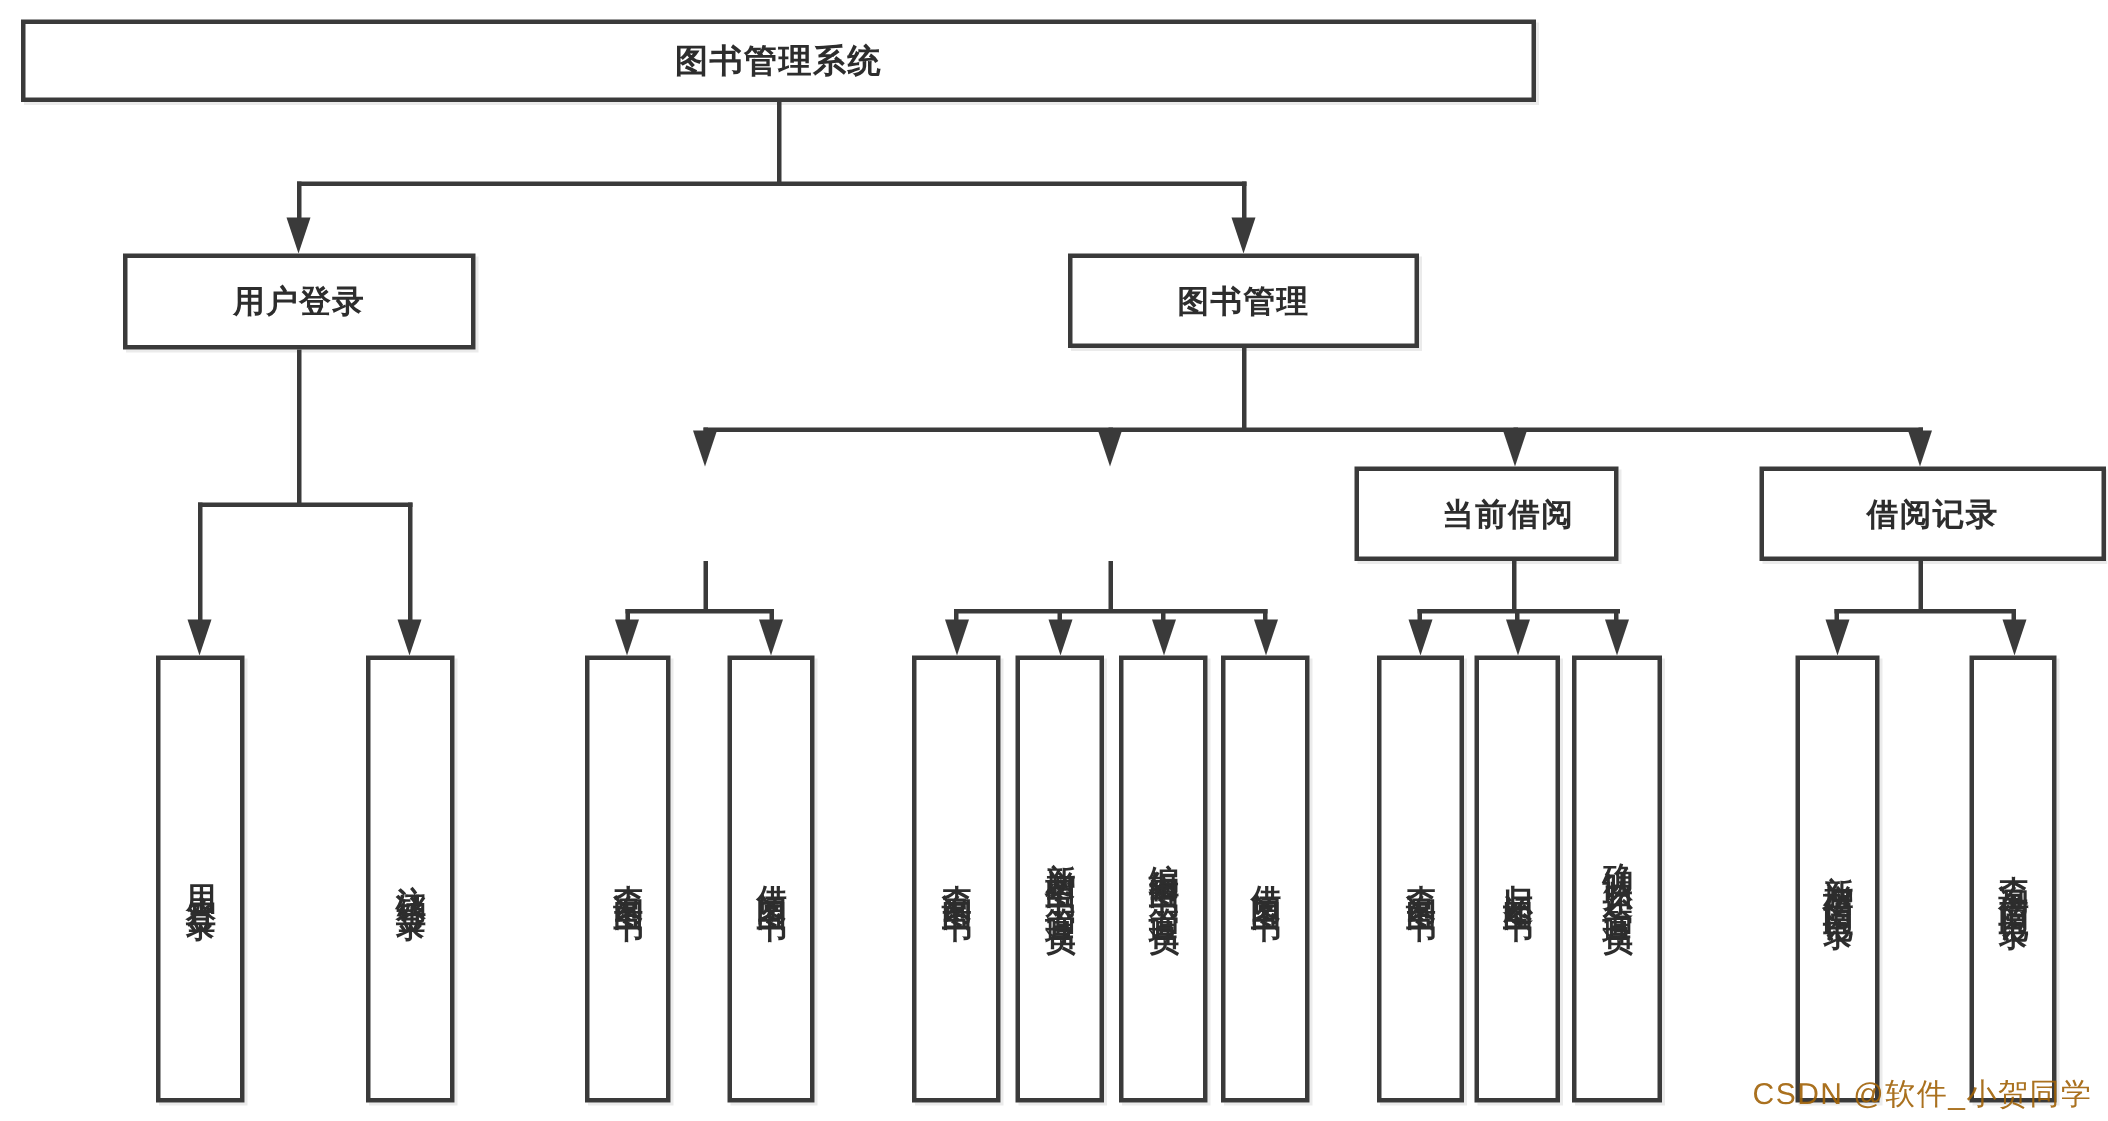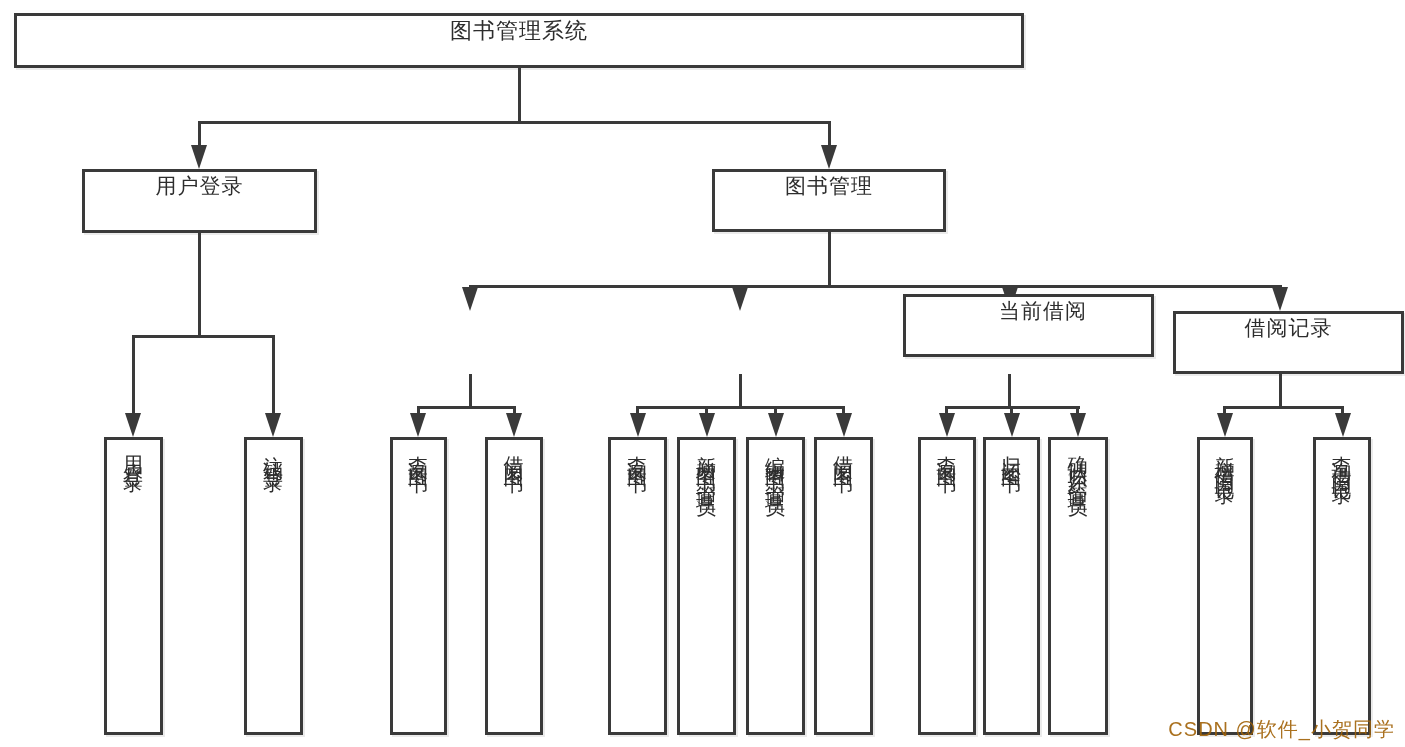--- a/index.html
+++ b/index.html
@@ -2,22 +2,22 @@
 <html><head>
 <meta charset="utf-8">
 <style>
   html,body{margin:0;padding:0;background:#ffffff;}
   #canvas{
     position:relative;width:1405px;height:747px;background:#ffffff;overflow:hidden;
     font-family:"Liberation Sans","DejaVu Sans",sans-serif;color:#2d2d2d;
   }
   .node{
     position:absolute;background:#ffffff;border:3px solid #3a3a3a;
-    display:flex;justify-content:center;
-    box-shadow:2px 2px 0 rgba(0,0,0,0.08);box-sizing:border-box;
+    display:flex;align-items:center;justify-content:center;
+    box-shadow:2px 2px 0 rgba(0,0,0,0.08);box-sizing:border-box;font-weight:bold;
   }
   .h-node span{font-size:21px;letter-spacing:1px;white-space:nowrap;}
   .root-node span{font-size:22px;}
   .v-node span{
     writing-mode:vertical-rl;text-orientation:mixed;
     font-size:20px;letter-spacing:6px;line-height:1;
   }
   .hl,.vl{position:absolute;background:#3a3a3a;}
   .ah{
     position:absolute;width:0;height:0;
@@ -63,21 +63,21 @@
   <div class="hl" style="left:469px;top:285px;width:813px;height:3px;"></div>
   <div class="vl" style="left:469px;top:285px;width:3px;height:8px;"></div>
   <div class="ah" style="left:462px;top:287px;"></div>
   <div class="vl" style="left:739px;top:285px;width:3px;height:8px;"></div>
   <div class="ah" style="left:732px;top:287px;"></div>
   <div class="vl" style="left:1009px;top:285px;width:3px;height:8px;"></div>
   <div class="ah" style="left:1002px;top:287px;"></div>
   <div class="vl" style="left:1279px;top:285px;width:3px;height:8px;"></div>
   <div class="ah" style="left:1272px;top:287px;"></div>
 
-  <div class="node h-node" style="left:903px;top:294px;width:251px;height:63px;padding-left:29px;">
+  <div class="node h-node" style="left:903px;top:311px;width:176px;height:63px;padding-left:29px;">
     <span>当前借阅</span>
   </div>
   <div class="node h-node" style="left:1173px;top:311px;width:231px;height:63px;">
     <span>借阅记录</span>
   </div>
 
   <div class="vl" style="left:469px;top:374px;width:3px;height:34px;"></div>
   <div class="hl" style="left:417px;top:406px;width:99px;height:3px;"></div>
   <div class="vl" style="left:417px;top:406px;width:3px;height:12px;"></div>
   <div class="ah" style="left:410px;top:413px;"></div>

